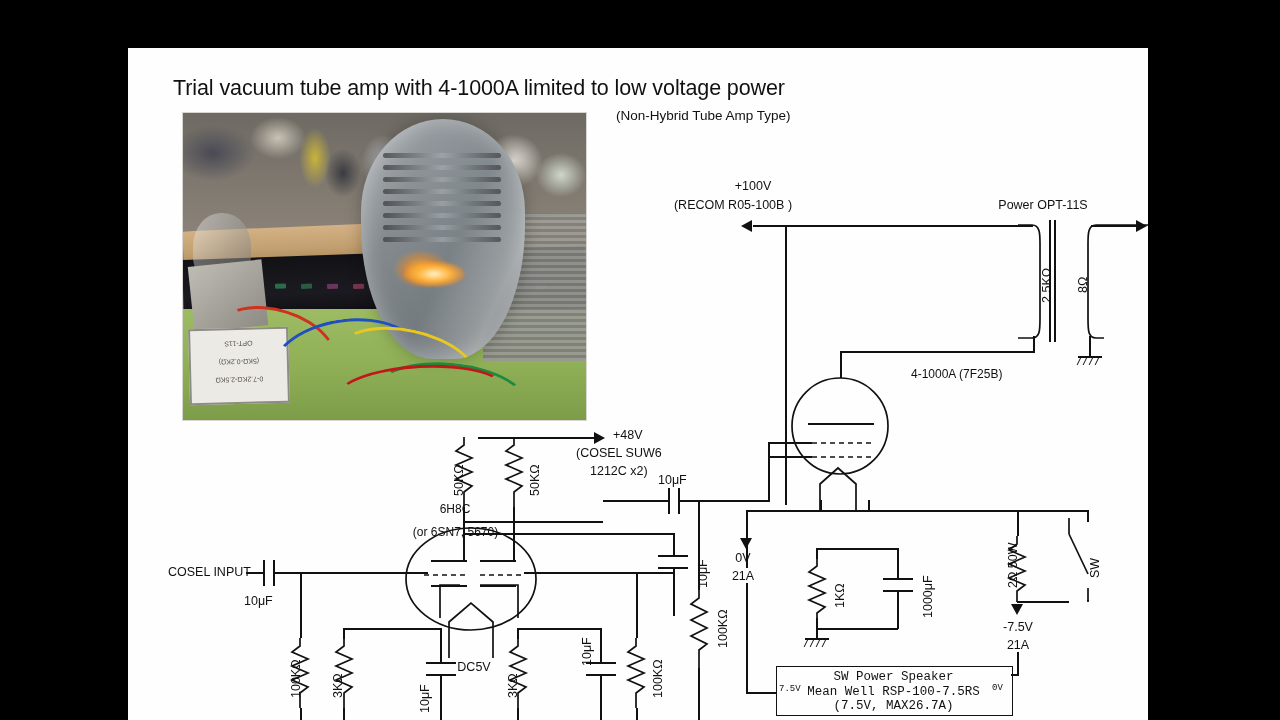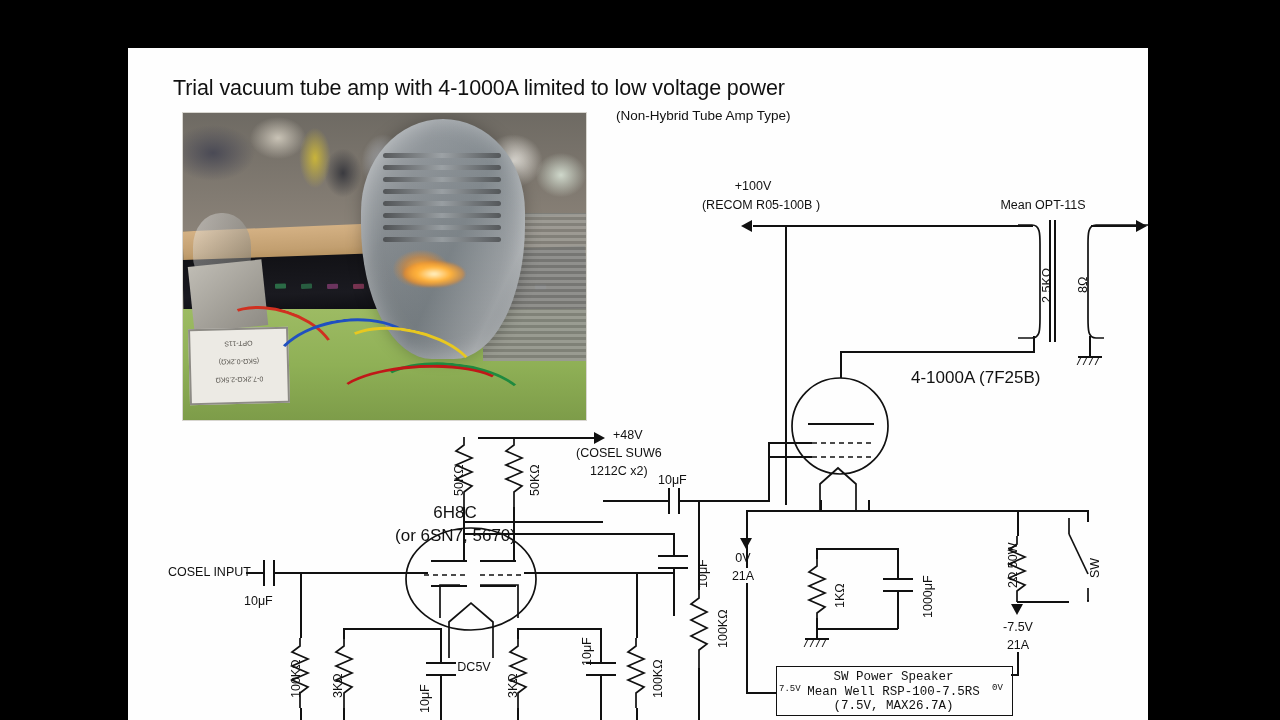--- a/index.html
+++ b/index.html
@@ -8,21 +8,21 @@
   #page{position:absolute;left:128px;top:0;width:1020px;height:720px;background:#fefefe;margin-top:48px;}
   .bar{position:absolute;top:0;height:720px;background:#000;}
   #barL{left:0;width:128px;}
   #barR{left:1148px;width:132px;}
 
   
   .t{position:absolute;color:#111;white-space:pre;line-height:1.15;}
   #title{left:45px;top:28px;font-size:21.5px;letter-spacing:-0.1px;}
   #subtitle{left:488px;top:60px;font-size:13.5px;}
   .lbl{font-size:12.5px;}
-  .lbl-lg{font-size:17px;}
+  .lbl-lg{font-size:12px;}
   .vert{transform:rotate(-90deg);transform-origin:0 0;}
   .mono{font-family:"Liberation Mono",monospace;}
   .ctr{text-align:center;}
 
   
   #photo{position:absolute;left:55px;top:65px;width:403px;height:307px;overflow:hidden;
          background:#6d6a60;box-shadow:0 0 0 1px #d8d6d0;}
   #photo .lay{position:absolute;}
   .ph-wall{left:0;top:0;width:403px;height:118px;
     background:
@@ -139,27 +139,27 @@
       <span class="wire" style="left:30px;top:196px;width:120px;height:70px;border-width:3px;border-color:#d03020 transparent transparent transparent;transform:rotate(18deg)"></span>
       <span class="wire" style="left:86px;top:206px;width:150px;height:90px;border-width:3px;border-color:#2050c0 transparent transparent transparent;transform:rotate(-8deg)"></span>
       <span class="wire" style="left:150px;top:216px;width:140px;height:70px;border-width:3px;border-color:#e8c820 transparent transparent transparent;transform:rotate(12deg)"></span>
       <span class="wire" style="left:190px;top:250px;width:150px;height:64px;border-width:3px;border-color:#1f8a3f transparent transparent transparent;transform:rotate(6deg)"></span>
       <span class="wire" style="left:150px;top:252px;width:170px;height:56px;border-width:3px;border-color:#c01818 transparent transparent transparent;transform:rotate(-3deg)"></span>
     </div>
 
     <div id="sch">
 
       <div class="t lbl ctr" style="left:585px;top:131px;width:80px">+100V</div>
-      <div class="t lbl ctr" style="left:538px;top:150px;width:190px">(RECOM R05-100B )</div>
+      <div class="t lbl ctr" style="left:510px;top:150px;width:190px">(RECOM R05-100B )</div>
 
       <div class="w wh" style="left:625px;top:177px;width:280px"></div>
       <div class="arrow ar-l" style="left:613px;top:172px"></div>
       <div class="w wv" style="left:657px;top:177px;height:280px"></div>
 
-      <div class="t lbl ctr" style="left:835px;top:150px;width:160px">Mean OPT-11S</div>
+      <div class="t lbl ctr" style="left:835px;top:150px;width:160px">Power OPT-11S</div>
 
       <svg class="sv" style="left:890px;top:170px" width="120" height="135">
         <path d="M0 7 L14 7 C22 7 22 16 22 26 L22 100 C22 112 22 120 14 120 L0 120"></path>
       </svg>
       <svg class="sv" style="left:940px;top:170px" width="120" height="135">
         <path d="M120 7 L28 7 C20 7 20 16 20 26 L20 100 C20 112 20 120 28 120 L36 120"></path>
       </svg>
       <div class="w wv" style="left:921px;top:172px;height:122px"></div>
       <div class="w wv" style="left:926px;top:172px;height:122px"></div>
 

